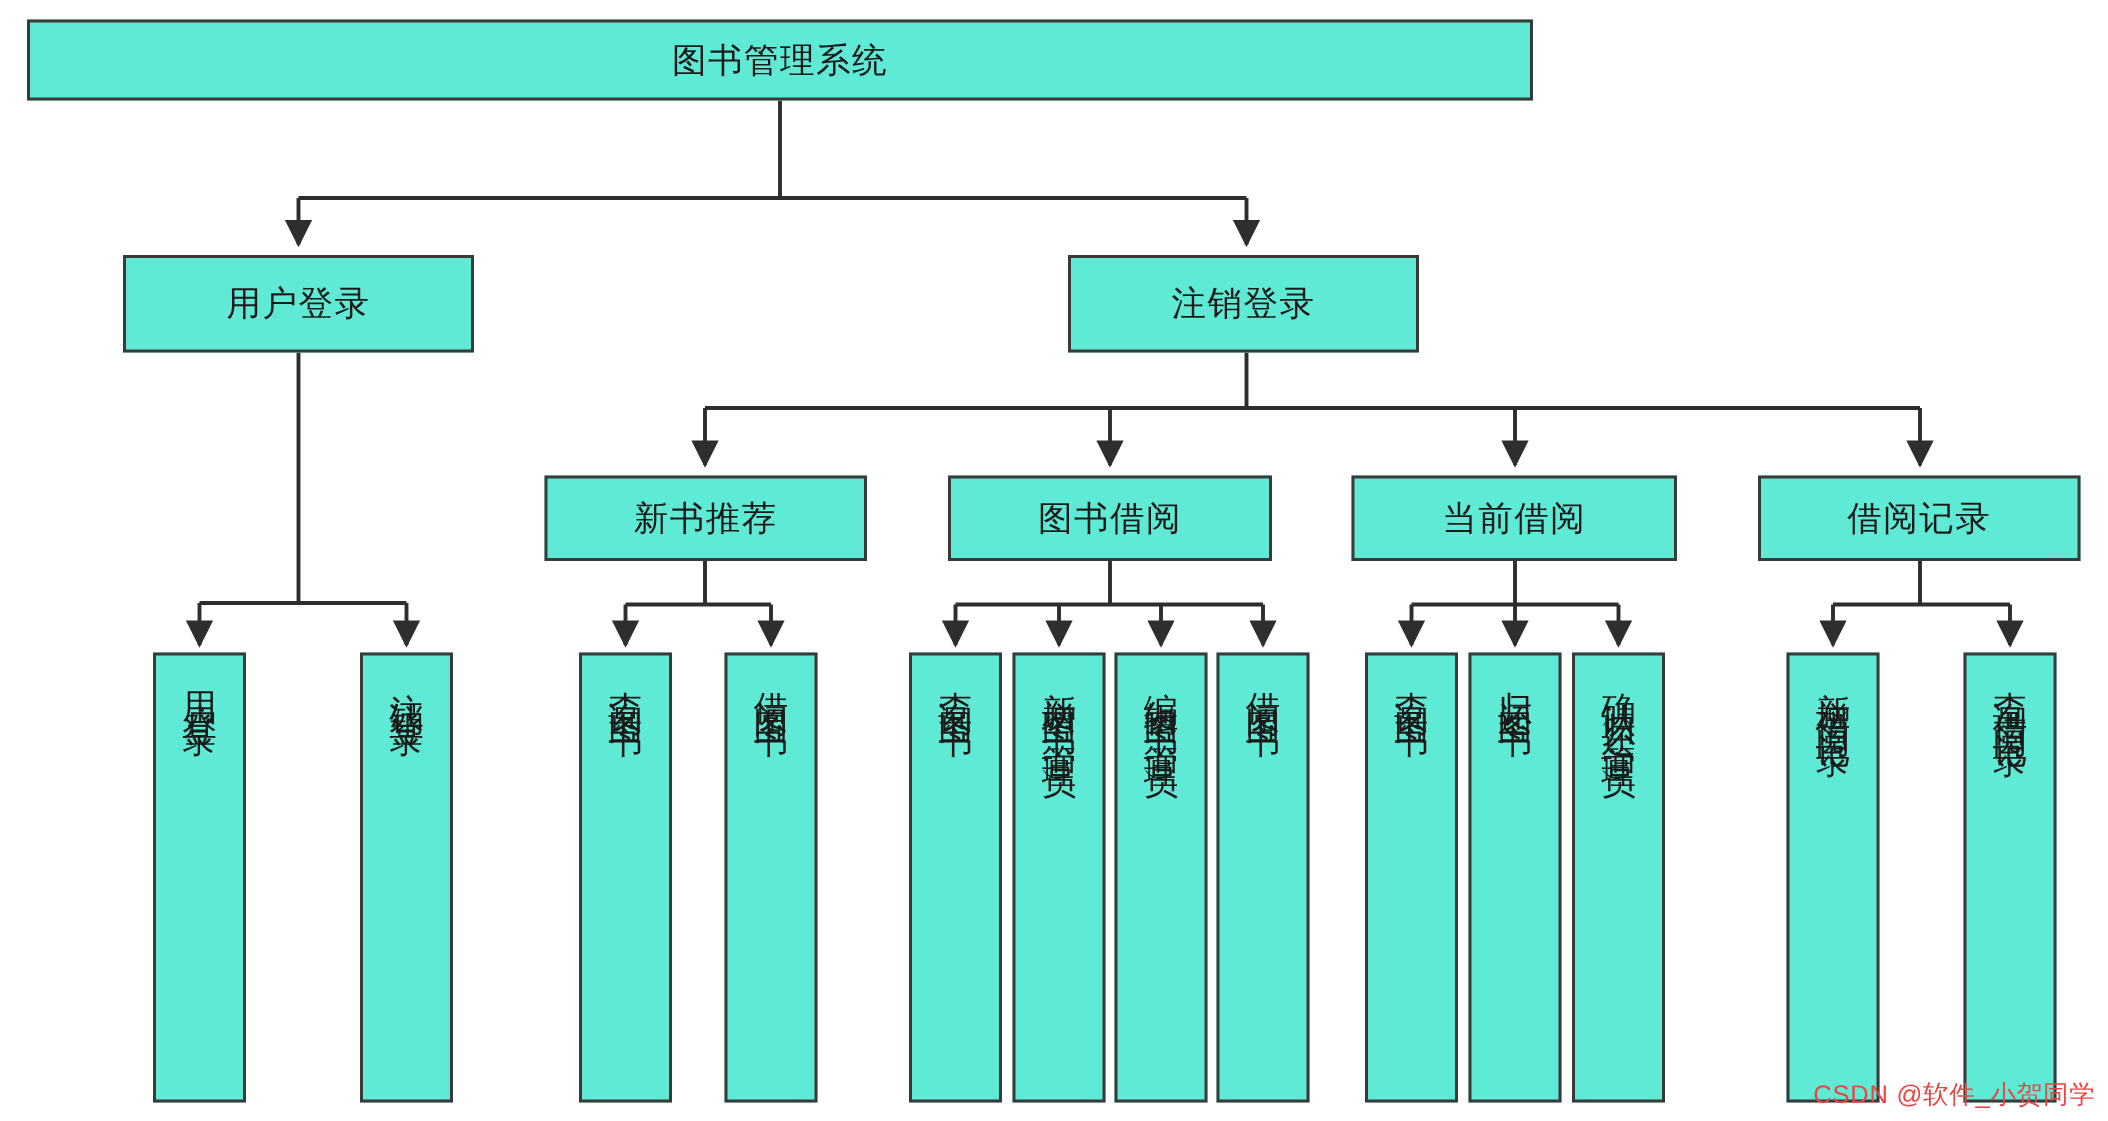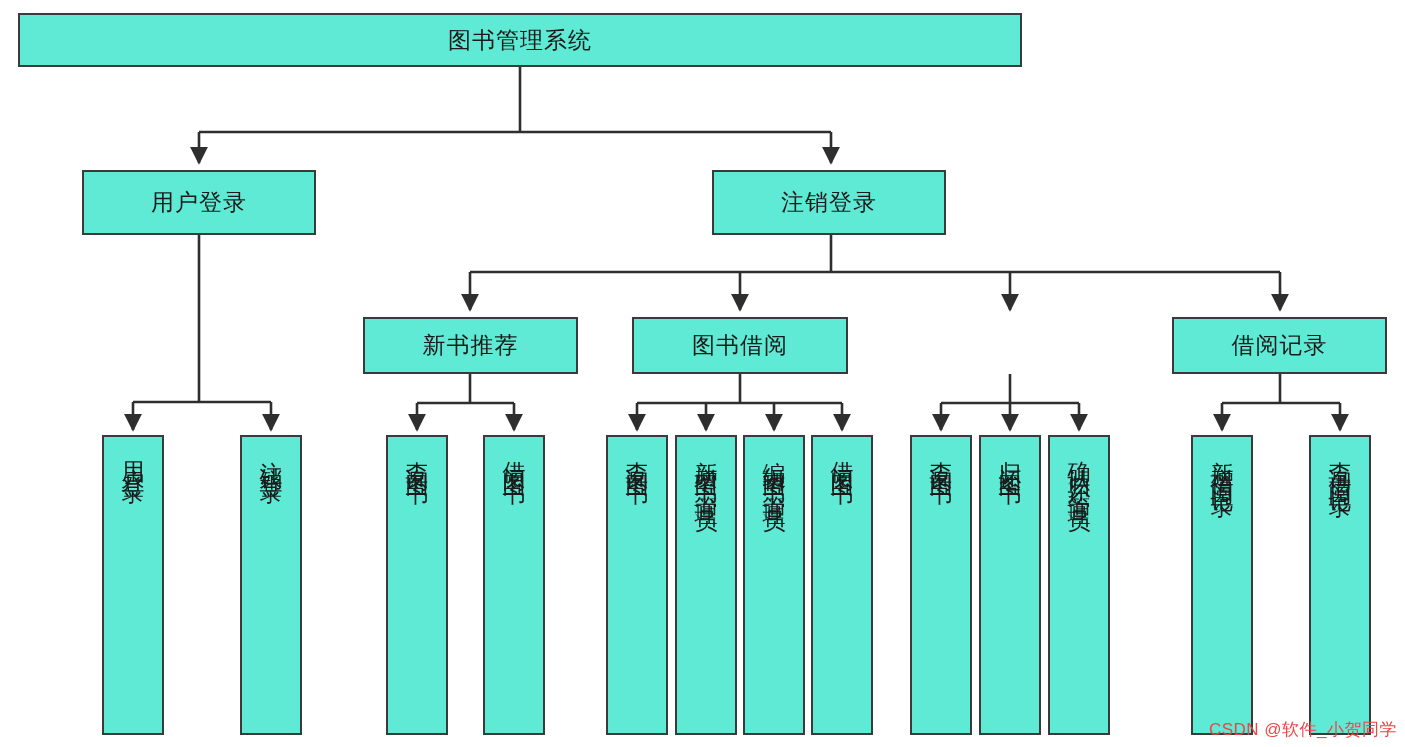--- a/index.html
+++ b/index.html
@@ -140,20 +140,23 @@
   <div class="node horizontal" style="left:712px; top:170px; width:234px; height:65px;">
     <span class="node-label">注销登录</span>
   </div>
 
   <div class="node horizontal" style="left:363px; top:317px; width:215px; height:57px;">
     <span class="node-label">新书推荐</span>
   </div>
   <div class="node horizontal" style="left:632px; top:317px; width:216px; height:57px;">
     <span class="node-label">图书借阅</span>
   </div>
+  <div class="node horizontal" style="left:901px; top:317px; width:217px; height:57px;">
+    <span class="node-label">当前借阅</span>
+  </div>
   <div class="node horizontal" style="left:1172px; top:317px; width:215px; height:57px;justify-content:center;">
     <span class="node-label">借阅记录</span>
   </div>
 
   <div class="node vertical" style="left:102px; top:435px; width:62px; height:300px;">
     <span class="node-label">用户登录</span>
   </div>
   <div class="node vertical" style="left:240px; top:435px; width:62px; height:300px;">
     <span class="node-label">注销登录</span>
   </div>

